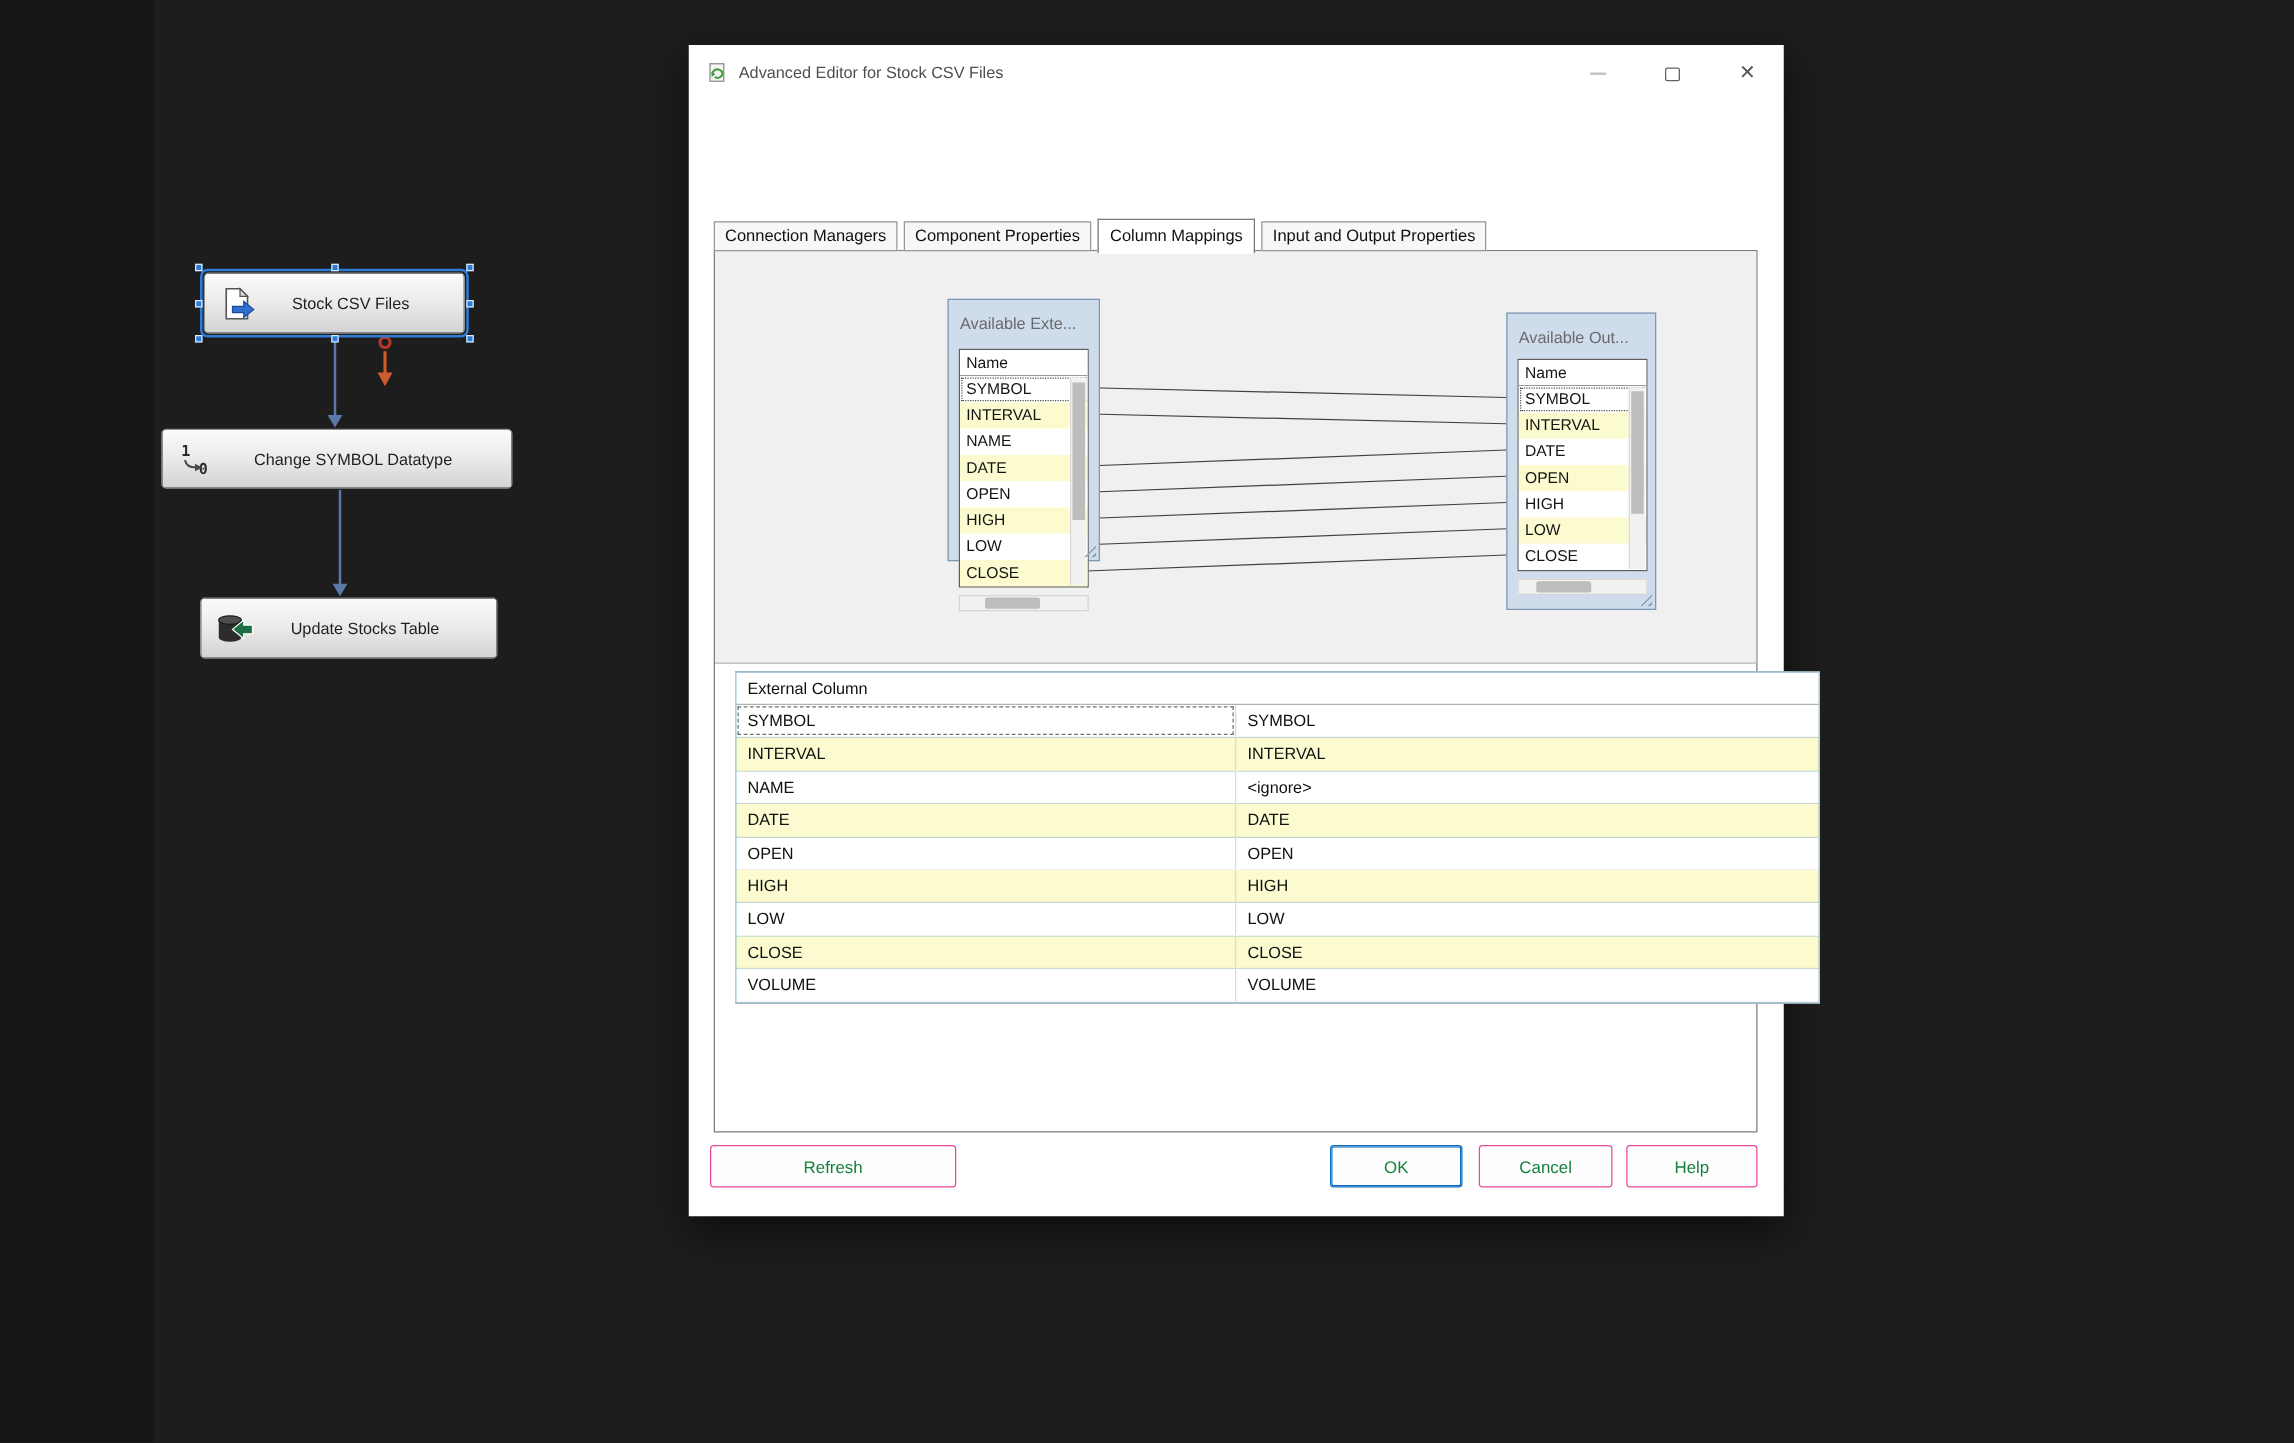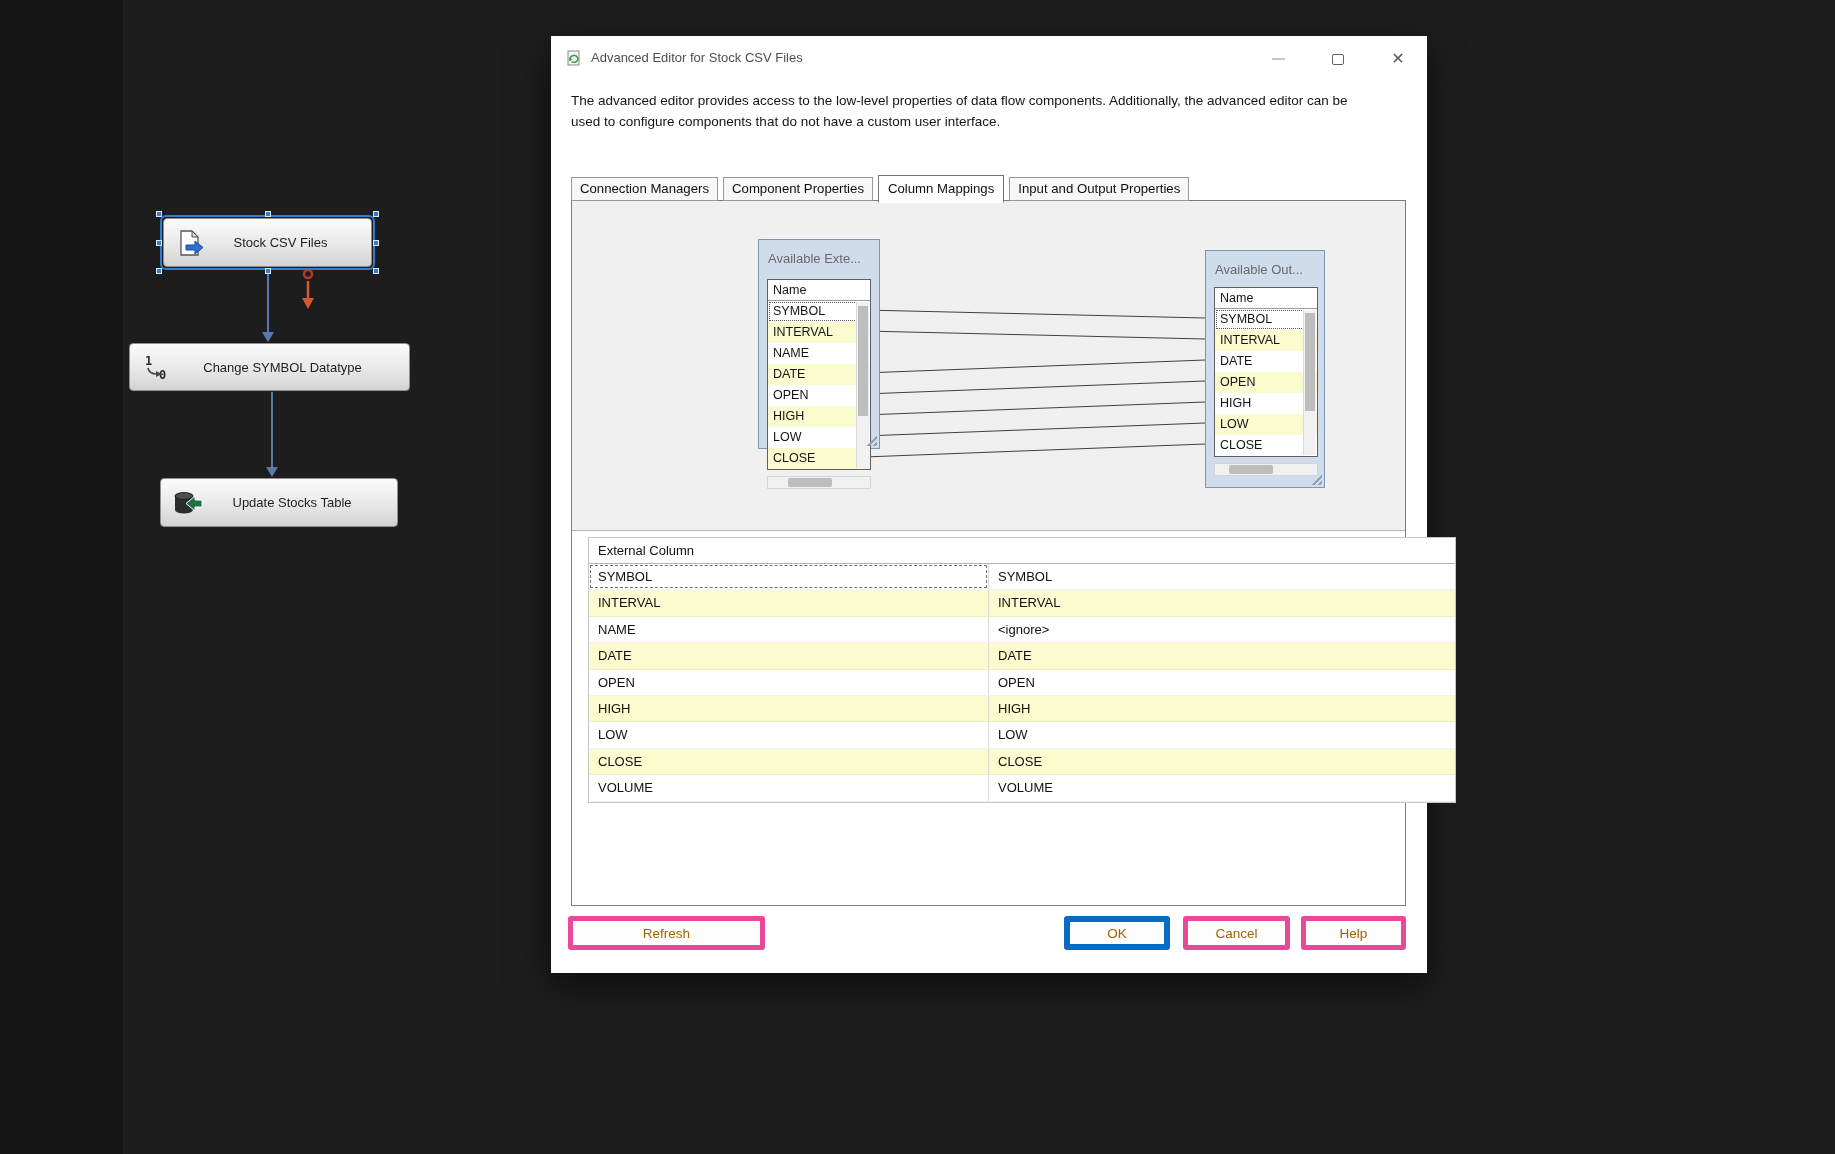--- a/index.html
+++ b/index.html
@@ -78,22 +78,22 @@
   .mt-hcell{width:399px;padding-left:9px;line-height:25px;font-size:13px;color:#101010}
   .mt-hcell + .mt-hcell{border-left:1px solid #d0d0d0}
   .mt-row{display:flex;height:26.4px;background:#fff;border-bottom:1px solid rgba(0,0,0,0.05)}
   .mt-row.alt{background:#fbfbcf}
   .mt-cell{width:399px;padding-left:9px;line-height:26.4px;font-size:13px;color:#101010;white-space:nowrap}
   .mt-cell + .mt-cell{border-left:1px solid #d9d9d9}
   .mt-cell.sel{outline:1px dashed #707070;outline-offset:-2px}
 
   
   .btn{
-    position:absolute;top:880px;height:34px;background:#fdfdfd;border:5px solid #ec4899;border-radius:3px;
-    display:flex;align-items:center;justify-content:center;font-size:13.5px;color:#a16207;cursor:default
+    position:absolute;top:880px;height:34px;background:#fdfdfd;border:1px solid #ec4899;border-radius:3px;
+    display:flex;align-items:center;justify-content:center;font-size:13.5px;color:#15803d;cursor:default
   }
   .btn.default{border-color:#0a6cc0;box-shadow:inset 0 0 0 1px #0a6cc0}
 </style>
 </head>
 <body>
 
 <div class="gutter"></div>
 
 <svg class="canvas-svg" width="551" height="600">
 
@@ -158,21 +158,20 @@
         <span class="min-bar"></span>
       </div>
     <div class="win-btn wb-max">
         <span class="max-box"></span>
       </div>
     <div class="win-btn wb-close">
         <span class="close-x">✕</span>
       </div>
   </div>
 
-  <div class="description">The advanced editor provides access to the low-level properties of data flow components. Additionally, the advanced editor can be used to configure components that do not have a custom user interface.</div>
 
   <div class="tabs">
     <div class="tab">Connection Managers</div>
     <div class="tab">Component Properties</div>
     <div class="tab active">Column Mappings</div>
     <div class="tab">Input and Output Properties</div>
   </div>
 
   <div class="content">
     <div class="map-panel"></div>

